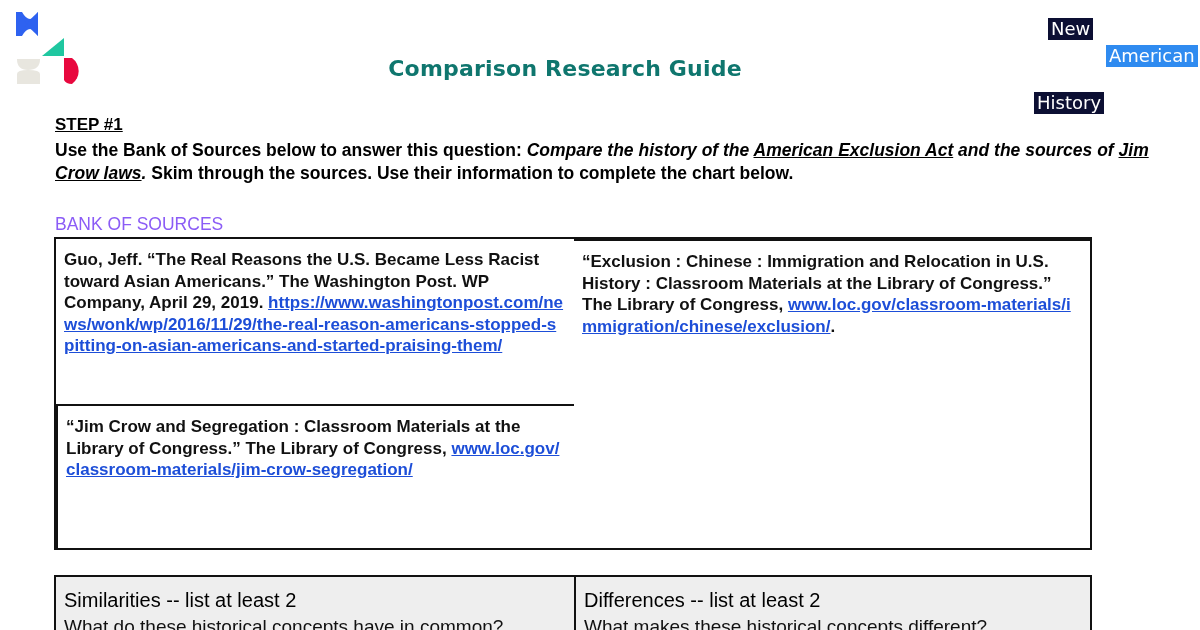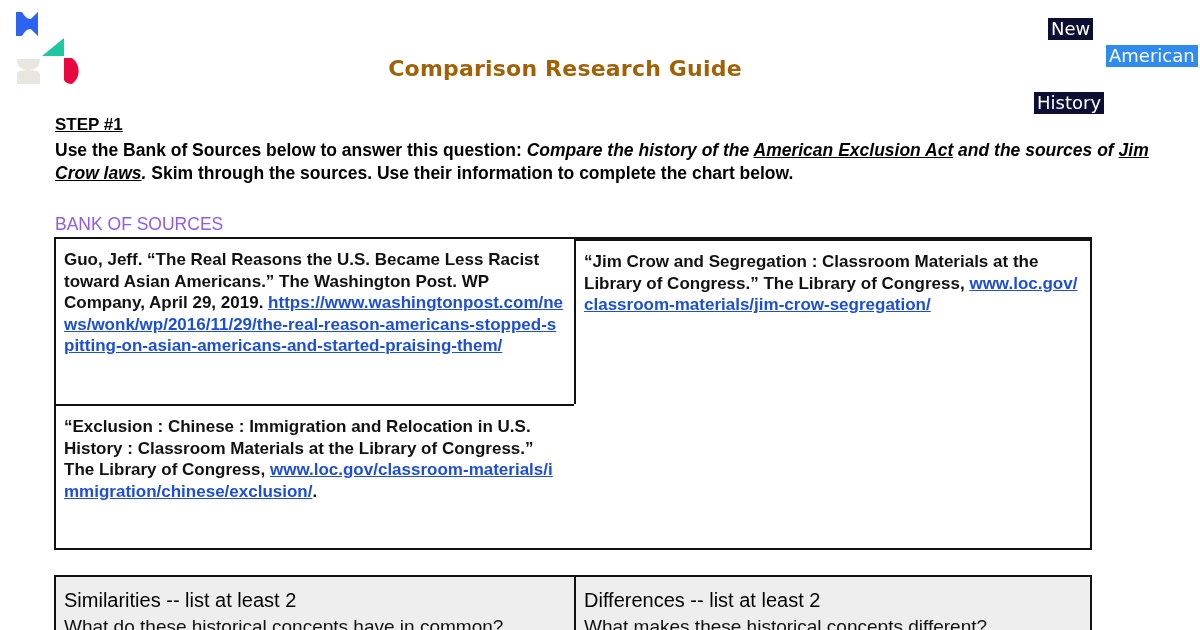--- a/index.html
+++ b/index.html
@@ -22,21 +22,21 @@
       padding: 0 3px; color: #fff;
     }
     .nah-new { left: 14px; top: 0; background: #0c0f33; }
     .nah-american { left: 40px; top: 27px; background: #2f8bf0; margin-left: 32px; }
     .nah-history { left: 0; top: 54px; background: #0c0f33; margin-top: 20px; }
 
     
     .doc-title {
       position: absolute; left: 0; width: 1130px; top: 56px;
       text-align: center; font-family: "DejaVu Sans", sans-serif;
-      font-weight: bold; font-size: 22px; color: #a16207; letter-spacing: 0.2px;
+      font-weight: bold; font-size: 22px; color: #0f766e; letter-spacing: 0.2px;
     }
 
     .step-label {
       position: absolute; left: 55px; top: 115px;
       font-weight: bold; font-size: 17px; text-decoration: underline;
     }
     .instructions {
       position: absolute; left: 55px; top: 139px; width: 1100px;
       font-weight: bold; font-size: 17.5px; line-height: 23px;
     }
@@ -105,27 +105,27 @@
 
   <p class="instructions"><span>Use the Bank of Sources below to answer this question: </span><span class="it">Compare the history of the </span><span class="it u">American Exclusion Act</span><span class="it"> and the sources of </span><span class="it u">Jim Crow laws</span><span class="it">.</span><span> Skim through the sources.  Use their information to complete the chart below.</span></p>
 
   <div class="bank-label">BANK OF SOURCES</div>
 
   <div class="sources">
     <div class="cell">
       <span>Guo, Jeff. “The Real Reasons the U.S. Became Less Racist toward Asian Americans.” The Washington Post. WP Company, April 29, 2019.</span>
       <a>https://www.washingtonpost.com/news/wonk/wp/2016/11/29/the-real-reason-americans-stopped-spitting-on-asian-americans-and-started-praising-them/</a><span></span>
     </div>
+    <div class="cell b">
+      <span>“Exclusion : Chinese : Immigration and Relocation in U.S. History : Classroom Materials at the Library of Congress.” The Library of Congress,</span>
+      <a>www.loc.gov/classroom-materials/immigration/chinese/exclusion/</a><span>.</span>
+    </div>
     <div class="cell r b">
       <span>“Jim Crow and Segregation : Classroom Materials at the Library of Congress.” The Library of Congress,</span>
       <a>www.loc.gov/classroom-materials/jim-crow-segregation/</a><span></span>
-    </div>
-    <div class="cell b">
-      <span>“Exclusion : Chinese : Immigration and Relocation in U.S. History : Classroom Materials at the Library of Congress.” The Library of Congress,</span>
-      <a>www.loc.gov/classroom-materials/immigration/chinese/exclusion/</a><span>.</span>
     </div>
   </div>
 
   <div class="compare">
     <div class="ccell">
       <div class="h">Similarities -- list at least 2</div>
       <div class="sub">What do these historical concepts have in common?</div>
     </div>
     <div class="ccell r">
       <div class="h">Differences -- list at least 2</div>

